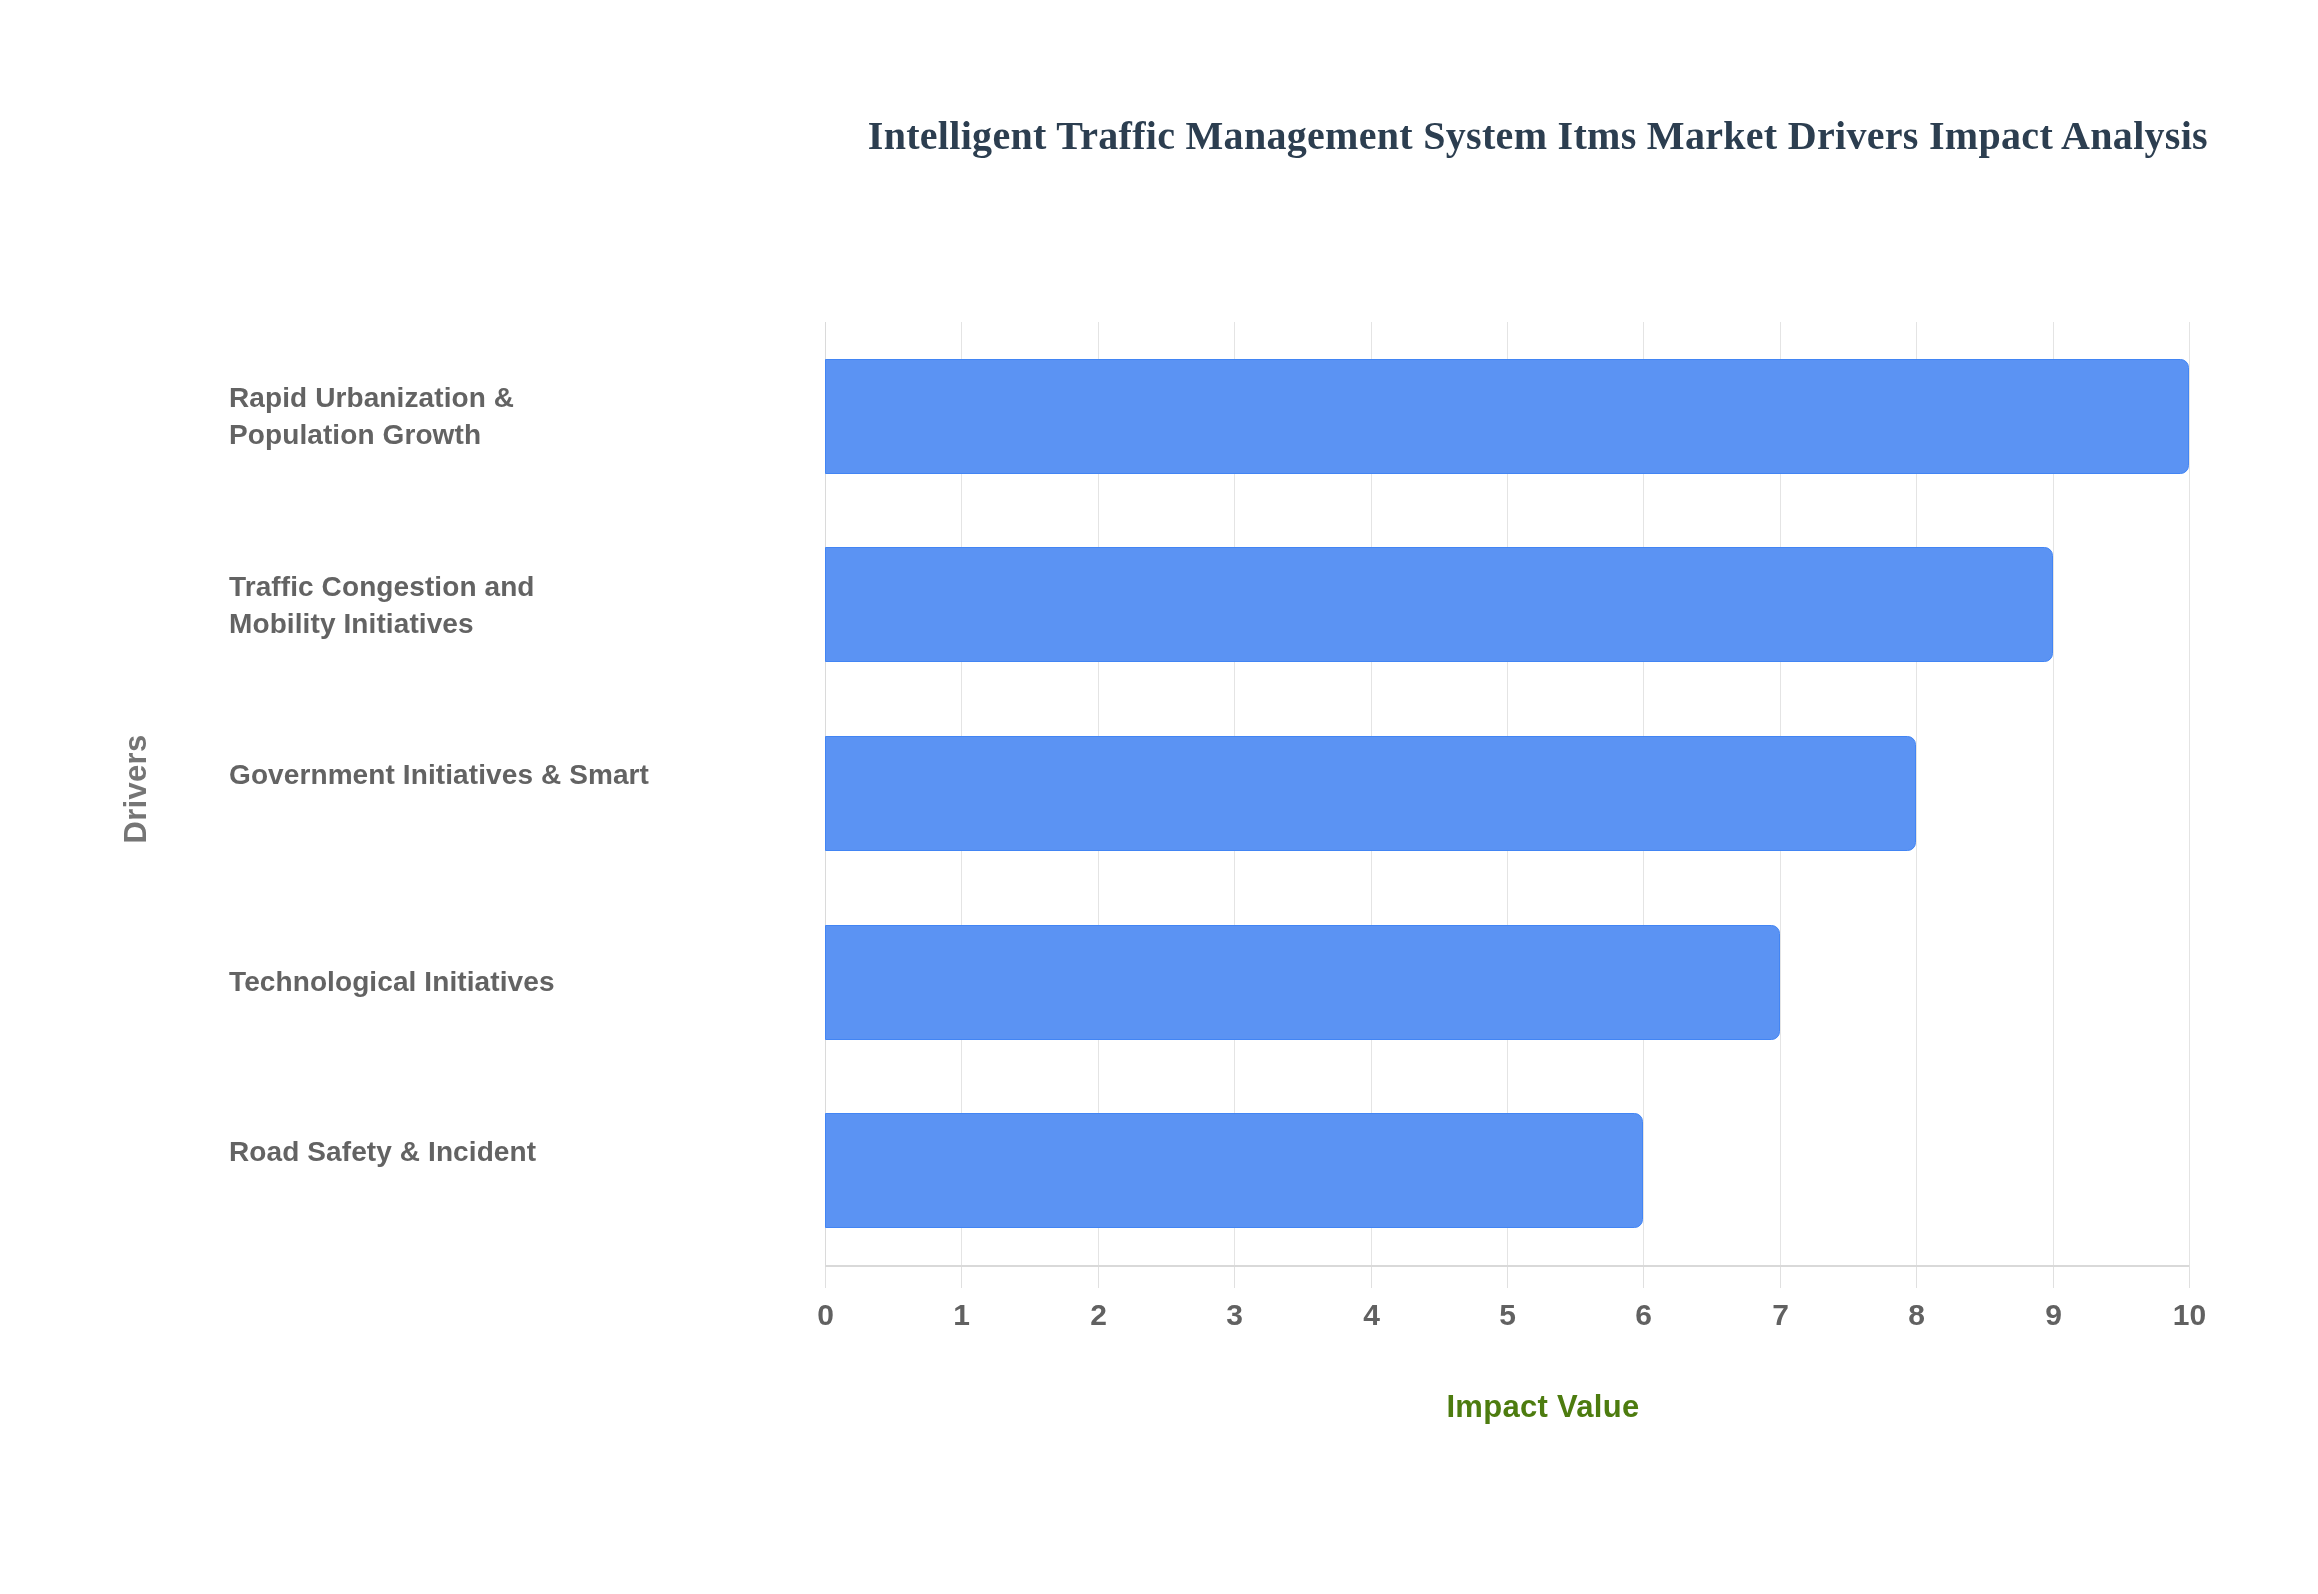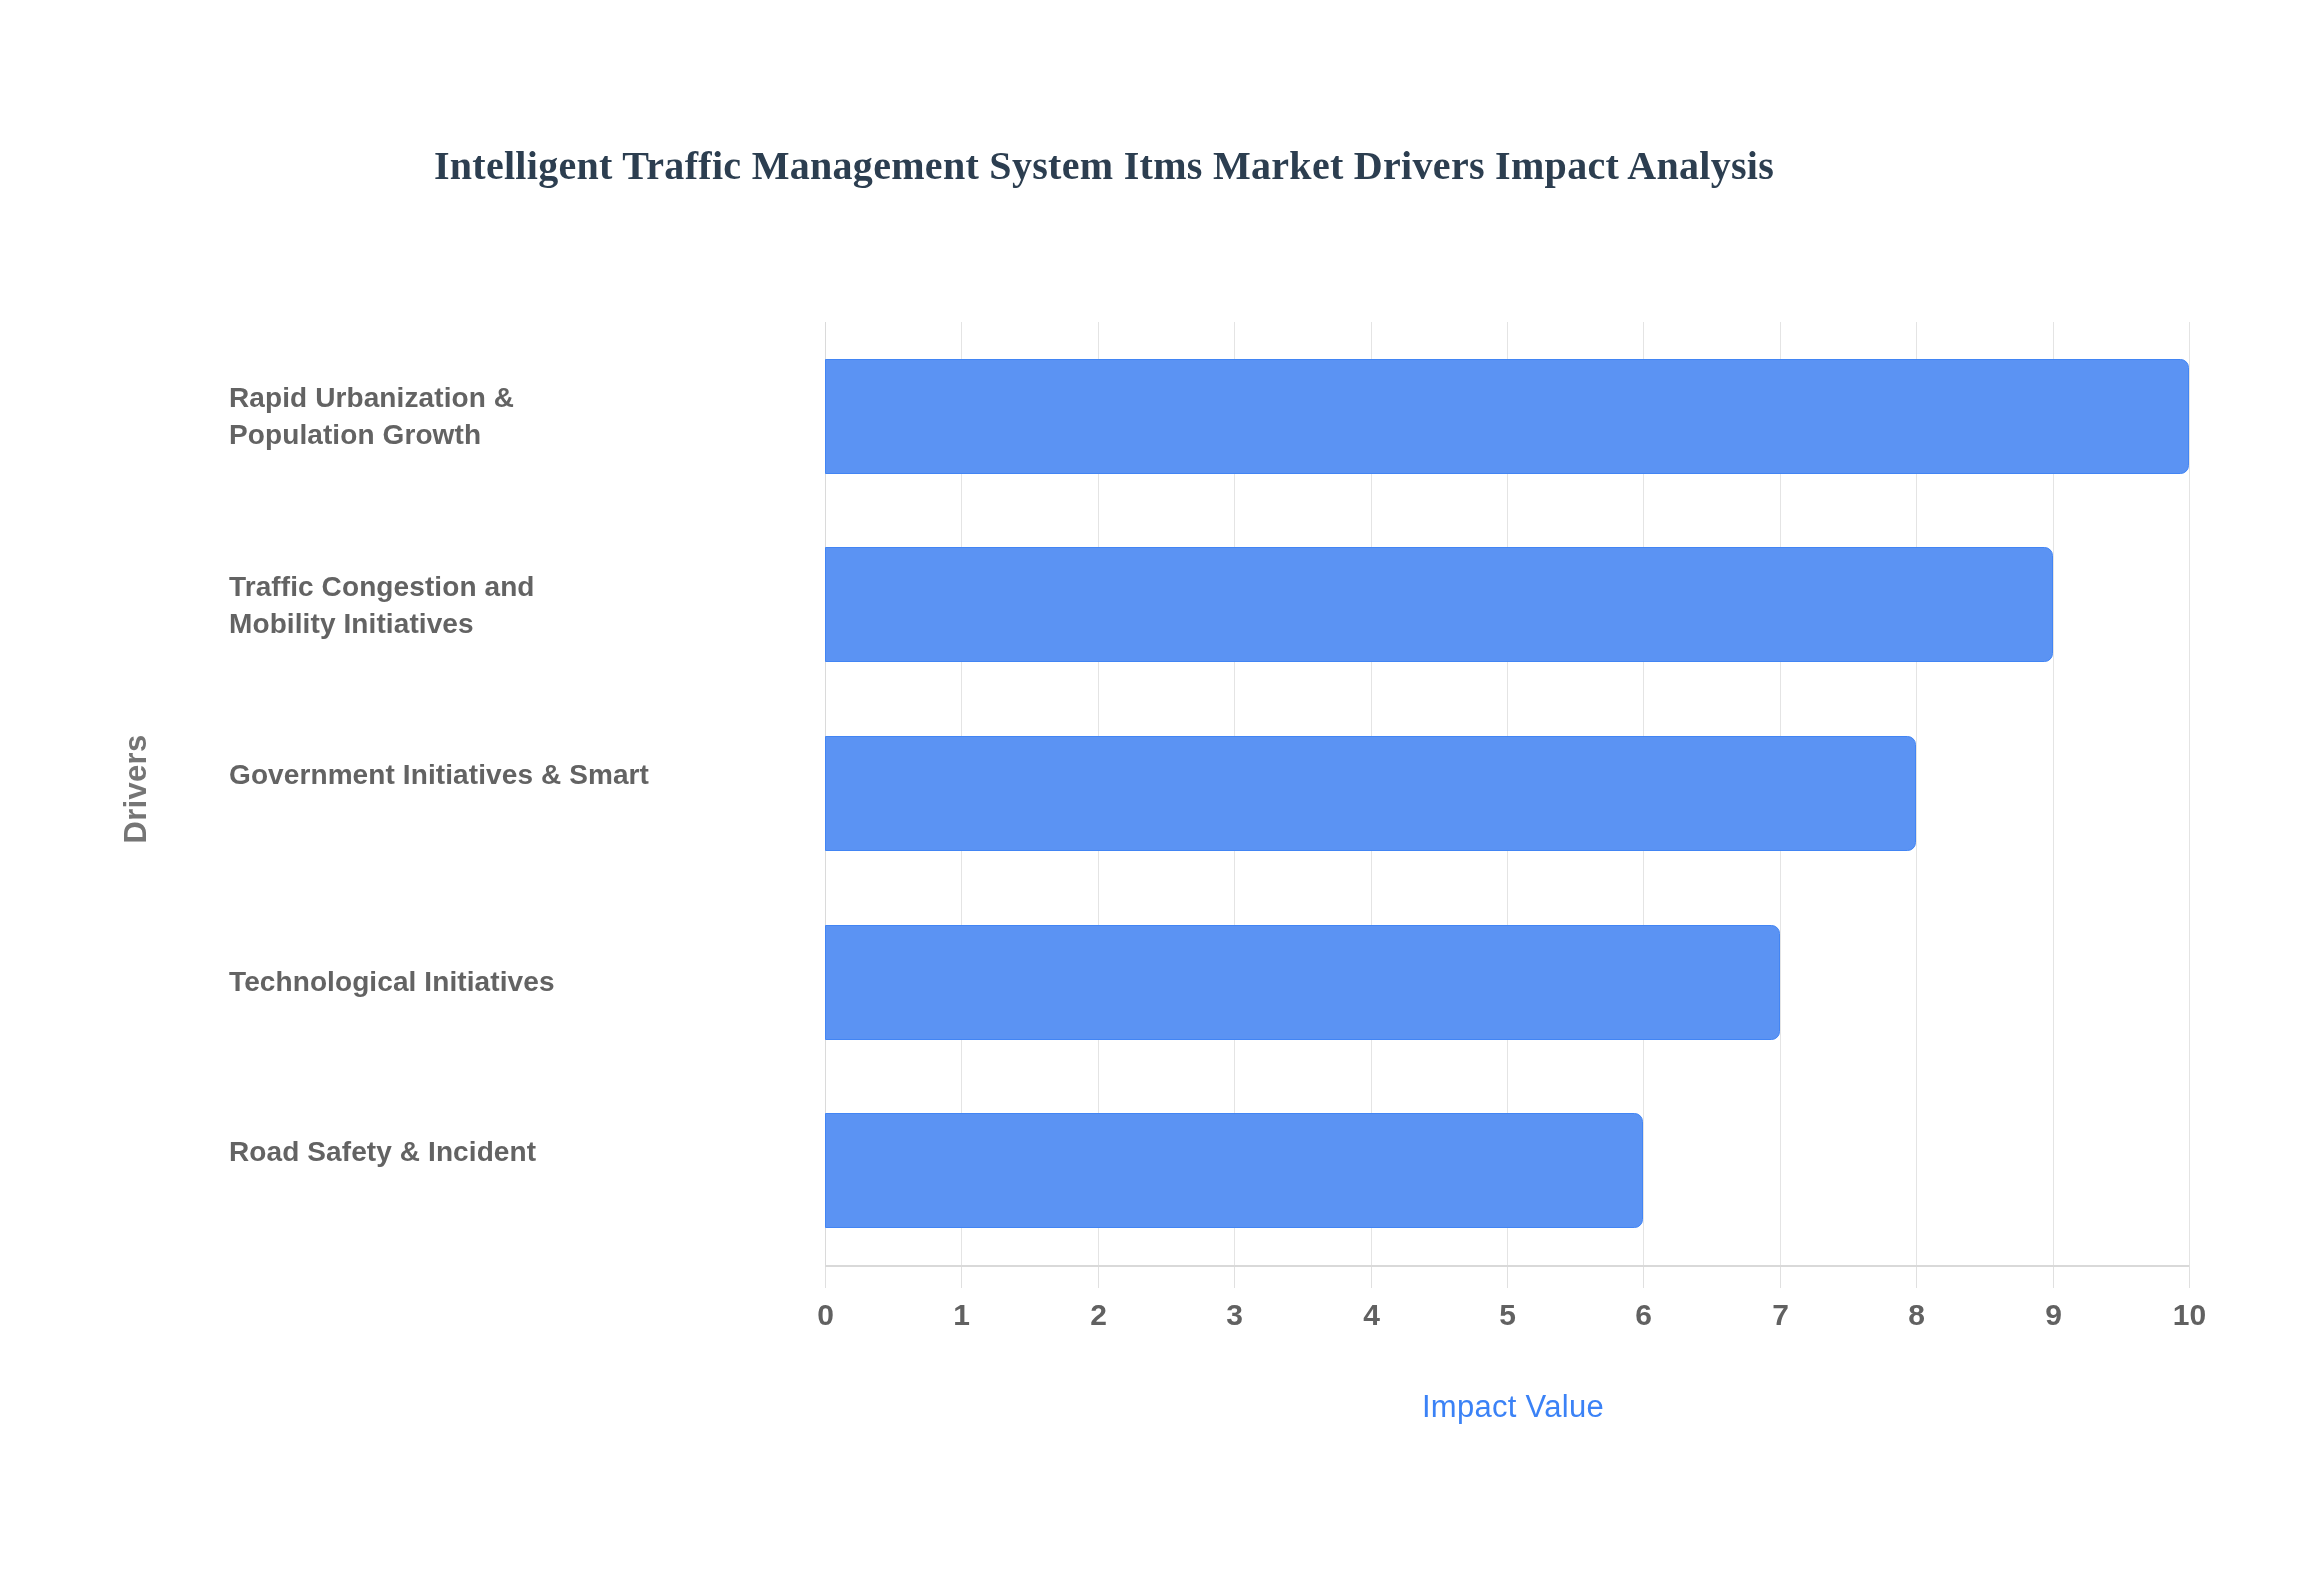--- a/index.html
+++ b/index.html
@@ -20,28 +20,27 @@
     height: 1594px;
     background: #ffffff;
   }
 
   
   #chart-title {
     position: absolute;
     left: 0;
     top: 112px;
     width: 2208px;
-    text-align: center;
+    text-align: right;
     font-family: "Liberation Serif", serif;
     font-weight: bold;
     font-size: 40px;
     letter-spacing: 0.3px;
     color: #2c3e50;
     white-space: nowrap;
-    margin-top: 30px;
   }
 
   
   
   #plot-area {
     position: absolute;
     left: 825px;
     top: 322px;
     width: 1364px;
     height: 943px;
@@ -124,28 +123,28 @@
     text-align: center;
     font-family: "Liberation Sans", sans-serif;
     font-weight: bold;
     font-size: 30px;
     color: #616161;
   }
 
   
   #xaxis-title {
     position: absolute;
-    left: 831px;
+    left: 861px;
     top: 1389px;
     width: 1364px;
     text-align: center;
     font-family: "Liberation Sans", sans-serif;
-    font-weight: normal;
+    font-weight: bold;
     font-size: 31px;
-    color: #3b82f6;
+    color: #4d7c0f;
     letter-spacing: 0.3px;
   }
 
   #yaxis-title {
     position: absolute;
     left: 136px;
     top: 793px;
     width: 242px;
     text-align: center;
     transform: translate(-121px, -22px) rotate(-90deg);

